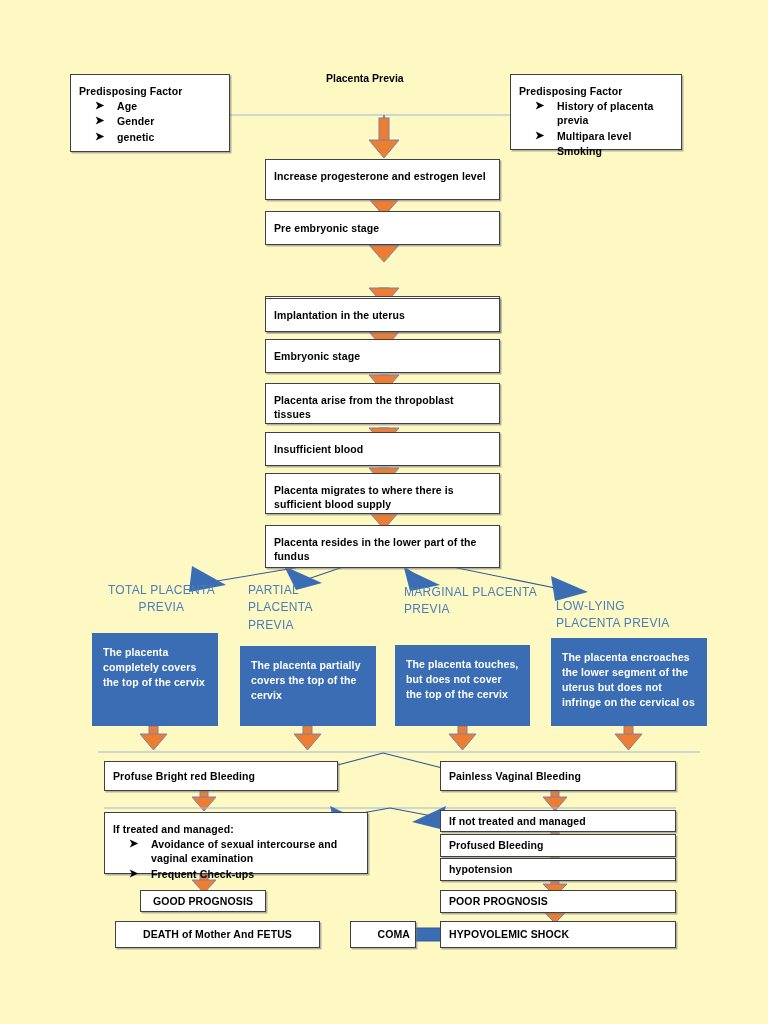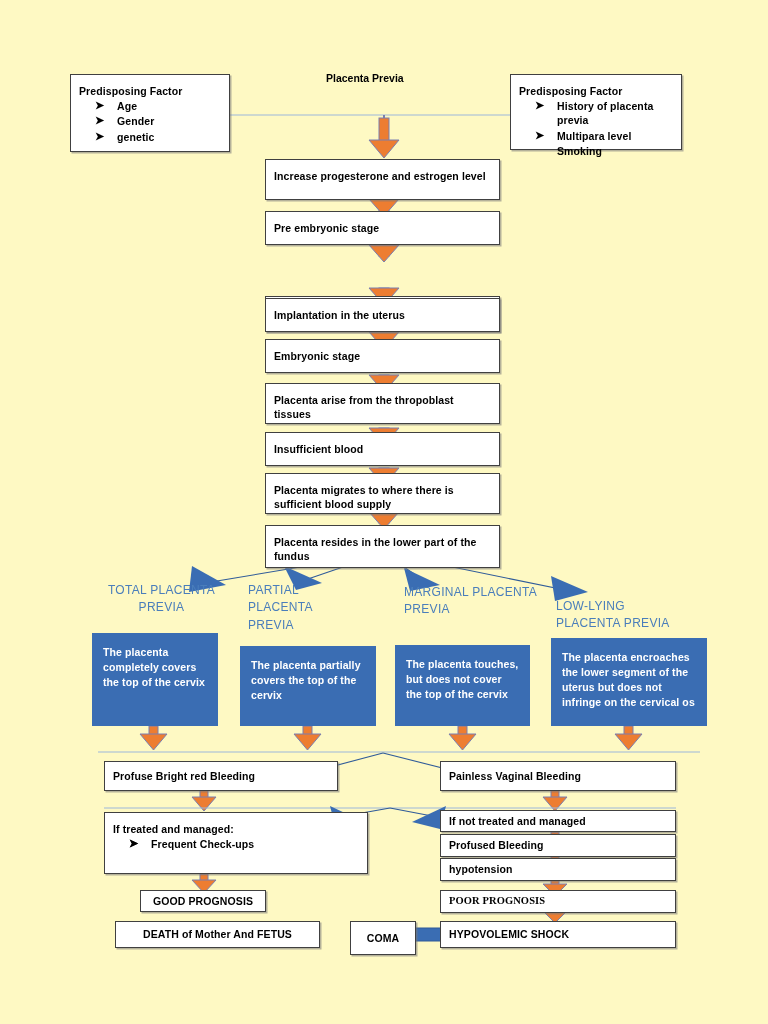--- a/index.html
+++ b/index.html
@@ -319,50 +319,50 @@
     <span>Profuse Bright red Bleeding</span>
   </div>
 
   <div class="box shadowed" style="left:440px; top:761px; width:236px; height:30px; display:flex; align-items:center;">
     <span>Painless Vaginal Bleeding</span>
   </div>
 
   <div class="box shadowed" style="left:104px; top:812px; width:264px; height:62px;">
     <div>If treated and managed:</div>
     <ul class="blist">
-      <li><span class="bullet">➤</span></li>
+      <li><span class="bullet">➤</span><span>Avoidance of sexual intercourse and vaginal examination</span></li>
       <li><span class="bullet">➤</span><span>Frequent Check-ups</span></li>
     </ul>
   </div>
 
   <div class="box shadowed" style="left:140px; top:890px; width:126px; height:22px; display:flex; align-items:center; justify-content:center; padding:0;">
     <span>GOOD PROGNOSIS</span>
   </div>
 
   <div class="box shadowed" style="left:440px; top:810px; width:236px; height:22px; display:flex; align-items:center;">
     <span>If not treated and managed</span>
   </div>
 
   <div class="box shadowed" style="left:440px; top:834px; width:236px; height:23px; display:flex; align-items:center;">
     <span>Profused Bleeding</span>
   </div>
 
   <div class="box shadowed" style="left:440px; top:858px; width:236px; height:23px; display:flex; align-items:center;">
     <span>hypotension</span>
   </div>
 
-  <div class="box shadowed" style="left:440px; top:890px; width:236px; height:23px; display:flex; align-items:center;font-family:Liberation Serif, serif;">
+  <div class="box shadowed" style="left:440px; top:890px; width:236px; height:23px; display:flex; align-items:center;">
     <span>POOR PROGNOSIS</span>
   </div>
 
   <div class="box shadowed" style="left:440px; top:921px; width:236px; height:27px; display:flex; align-items:center;">
     <span>HYPOVOLEMIC SHOCK</span>
   </div>
 
-  <div class="box shadowed" style="left:350px; top:921px; width:66px; height:27px; display:flex; align-items:center; justify-content:center; padding:16px;">
+  <div class="box shadowed" style="left:350px; top:921px; width:66px; height:27px; display:flex; align-items:center; justify-content:flex-end; padding:5px;">
     <span>COMA</span>
   </div>
 
   <div class="box shadowed" style="left:115px; top:921px; width:205px; height:27px; display:flex; align-items:center; justify-content:center; padding:0;">
     <span>DEATH of Mother And FETUS</span>
   </div>
 
 </div>
 
 </body></html>

